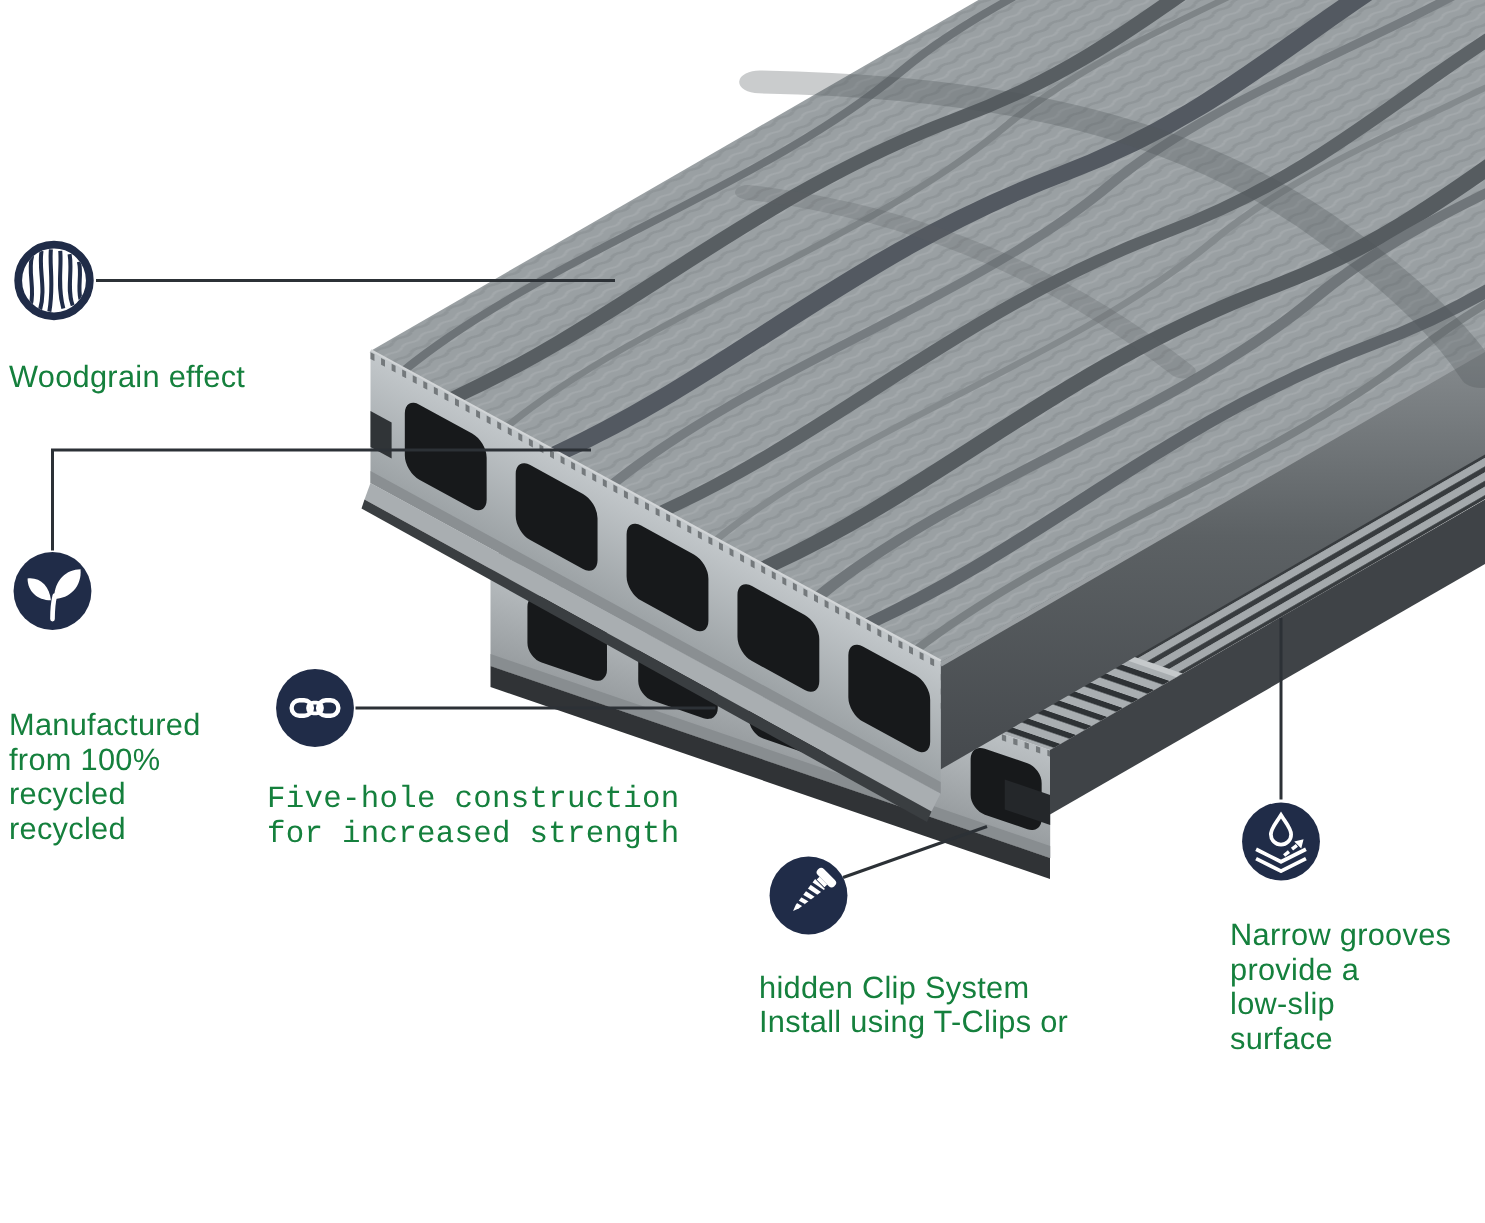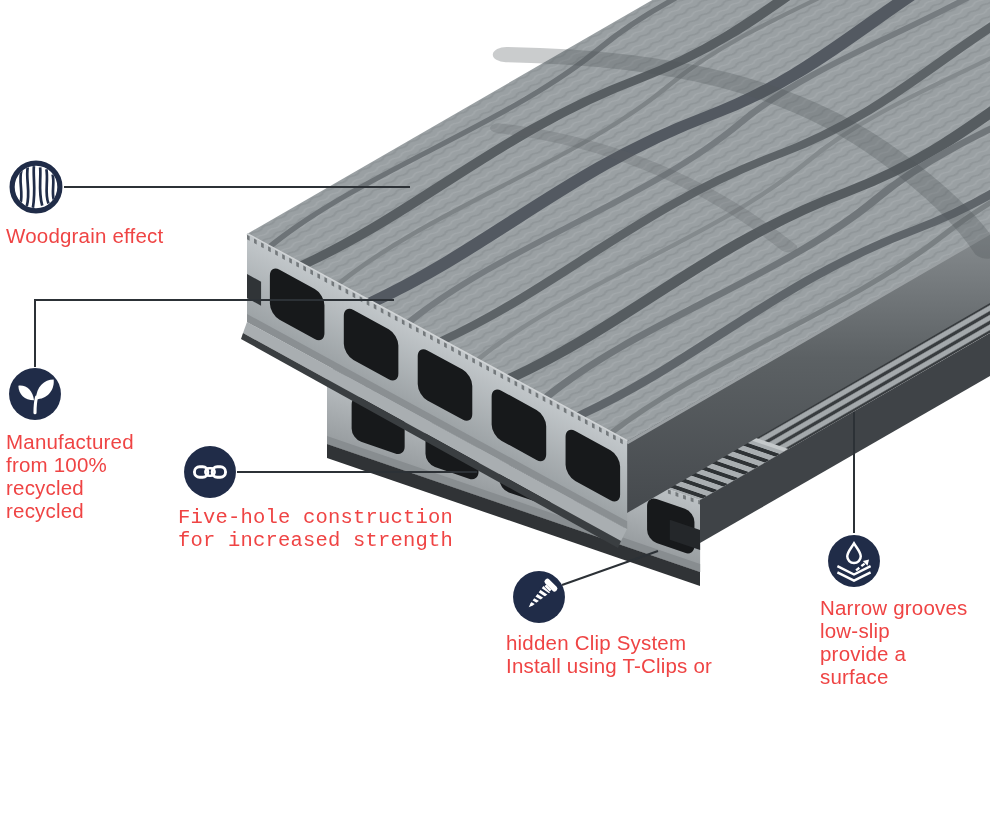--- a/index.html
+++ b/index.html
@@ -4,26 +4,26 @@
 <style>
   html,body{margin:0;padding:0;background:#ffffff;}
   .stage{
     position:relative;width:990px;height:815px;background:#ffffff;overflow:hidden;
     font-family:"Liberation Sans", sans-serif;
   }
   .scene{position:absolute;left:0;top:0;}
   .callout-icon{position:absolute;width:54px;height:54px;}
   .callout-icon svg{display:block;width:100%;height:100%;}
   .callout-label{
-    position:absolute;color:#ef4444;font-size:20.5px;line-height:23px;
-    letter-spacing:.2px;white-space:nowrap;
+    position:absolute;color:#15803d;font-size:20.5px;line-height:23px;
+    letter-spacing:.2px;white-space:nowrap;margin-top:16px;
   }
   
   #lbl-woodgrain{left:6px;top:224px;}
-  #lbl-recycled{left:6px;top:430px;}
+  #lbl-recycled{left:6px;top:456px;}
   #lbl-fivehole{left:178px;top:506px;font-family:Liberation Mono, monospace;}
   #lbl-tclips{left:506px;top:631px;}
   #lbl-narrow{left:820px;top:596px;}
   
   #ic-woodgrain{left:9px;top:160px;}
   #ic-recycled{left:8px;top:367px;}
   #ic-fivehole{left:183px;top:445px;}
   #ic-tclips{left:512px;top:570px;}
   #ic-narrow{left:827px;top:534px;}
 </style>
@@ -221,18 +221,18 @@
     <div>for increased strength</div>
   </div>
 
   <div class="callout-label" id="lbl-tclips">
     <div>hidden Clip System</div>
     <div>Install using T-Clips or</div>
   </div>
 
   <div class="callout-label" id="lbl-narrow">
     <div>Narrow grooves</div>
+    <div>provide a</div>
     <div>low-slip</div>
-    <div>provide a</div>
     <div>surface</div>
   </div>
 
 </div>
 
 </body></html>

